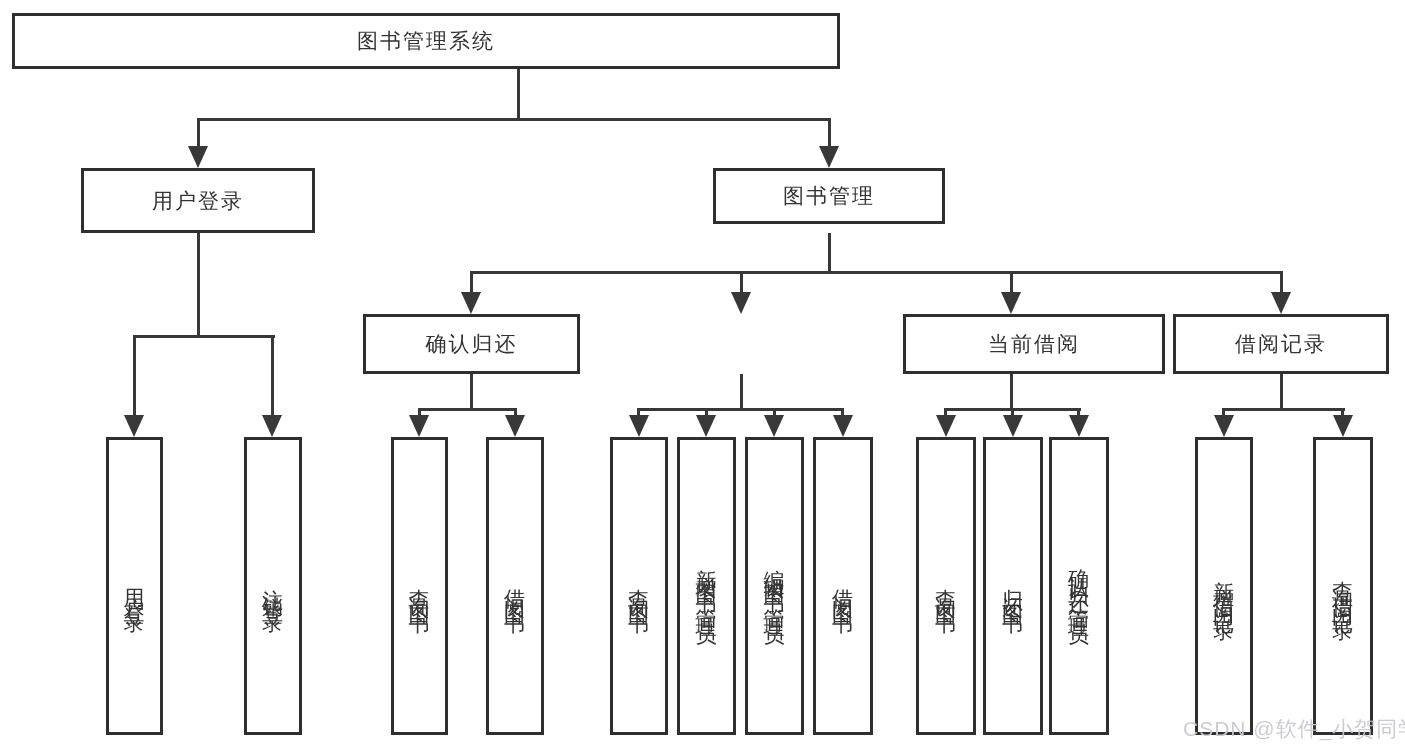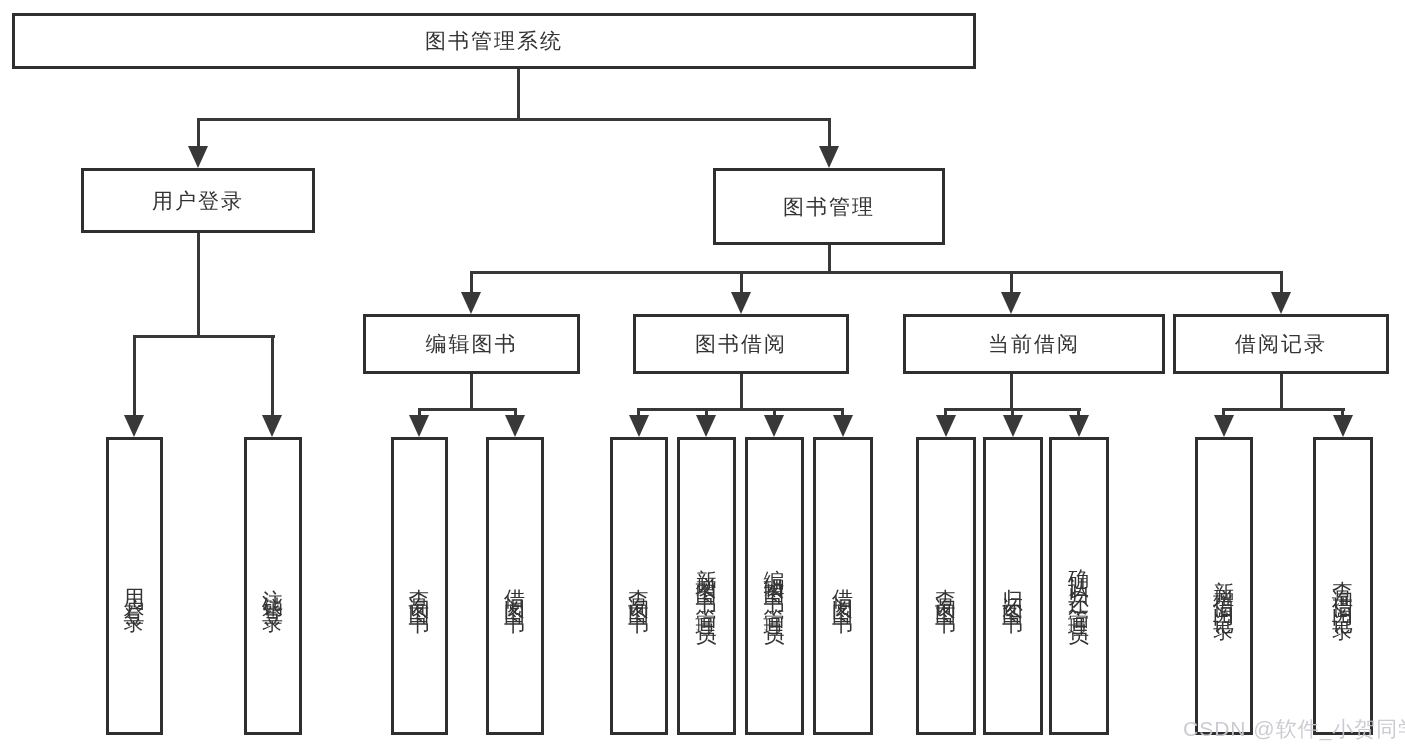--- a/index.html
+++ b/index.html
@@ -35,52 +35,51 @@
     position: absolute; left: 1183px; top: 715px; z-index: 6;
     font-size: 21px; color: var(--watermark); opacity: 0.95;
     white-space: nowrap; letter-spacing: 1px;
   }
 </style>
 </head>
 <body>
 
 <div class="canvas">
 
-  <div class="box" style="left:12px; top:13px; width:964px; height:56px;">图书管理系统</div>
+  <div class="box" style="left:12px; top:13px; width:828px; height:56px;">图书管理系统</div>
 
   <div class="vline" style="left:517px; top:69px; height:51px;"></div>
   <div class="hline" style="left:197px; top:118px; width:634px;"></div>
   <div class="vline" style="left:197px; top:118px; height:32px;"></div>
   <div class="arr" style="left:188px; top:146px;"></div>
   <div class="vline" style="left:828px; top:118px; height:32px;"></div>
   <div class="arr" style="left:819px; top:146px;"></div>
 
   <div class="box" style="left:81px; top:168px; width:234px; height:65px;">用户登录</div>
-  <div class="box" style="left:713px; top:168px; width:232px; height:77px;">图书管理</div>
+  <div class="box" style="left:713px; top:168px; width:232px; height:56px;">图书管理</div>
 
   <div class="vline" style="left:197px; top:233px; height:102px;"></div>
   <div class="hline" style="left:133px; top:335px; width:142px;"></div>
   <div class="vline" style="left:133px; top:335px; height:84px;"></div>
   <div class="arr" style="left:124px; top:415px;"></div>
   <div class="vline" style="left:271px; top:335px; height:84px;"></div>
   <div class="arr" style="left:262px; top:415px;"></div>
 
   <div class="vline" style="left:828px; top:233px; height:38px;"></div>
   <div class="hline" style="left:470px; top:271px; width:813px;"></div>
   <div class="vline" style="left:470px; top:271px; height:26px;"></div>
   <div class="arr" style="left:461px; top:292px;"></div>
   <div class="vline" style="left:740px; top:271px; height:26px;"></div>
   <div class="arr" style="left:731px; top:292px;"></div>
   <div class="vline" style="left:1010px; top:271px; height:26px;"></div>
   <div class="arr" style="left:1001px; top:292px;"></div>
   <div class="vline" style="left:1280px; top:271px; height:26px;"></div>
   <div class="arr" style="left:1271px; top:292px;"></div>
 
-  <div class="box" style="left:363px; top:314px; width:217px; height:60px;">编辑图书</div>
-  <div class="box" style="left:633px; top:314px; width:216px; height:60px;">图书借阅</div>
+  <div class="box" style="left:363px; top:314px; width:217px; height:60px;">确认归还</div>
   <div class="box" style="left:903px; top:314px; width:262px; height:60px;">当前借阅</div>
   <div class="box" style="left:1173px; top:314px; width:216px; height:60px;">借阅记录</div>
 
   <div class="vline" style="left:470px; top:374px; height:34px;"></div>
   <div class="hline" style="left:418px; top:408px; width:99px;"></div>
   <div class="vline" style="left:418px; top:408px; height:12px;"></div>
   <div class="arr" style="left:409px; top:415px;"></div>
   <div class="vline" style="left:514px; top:408px; height:12px;"></div>
   <div class="arr" style="left:505px; top:415px;"></div>
 

